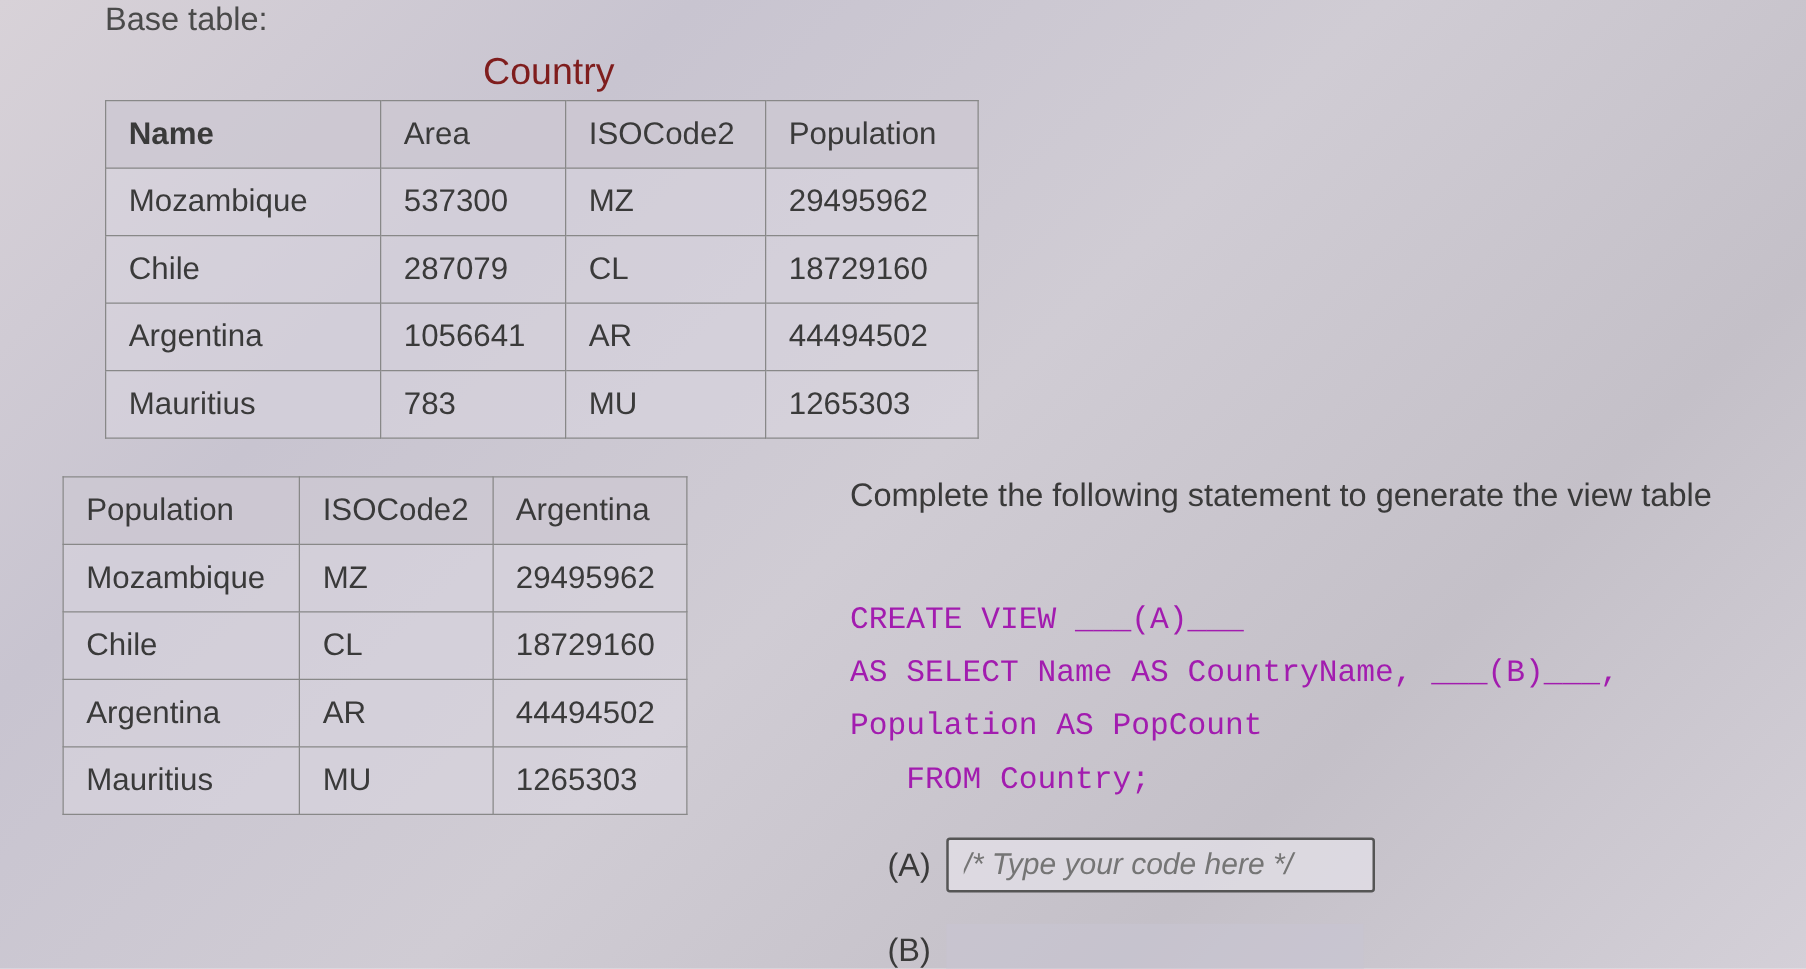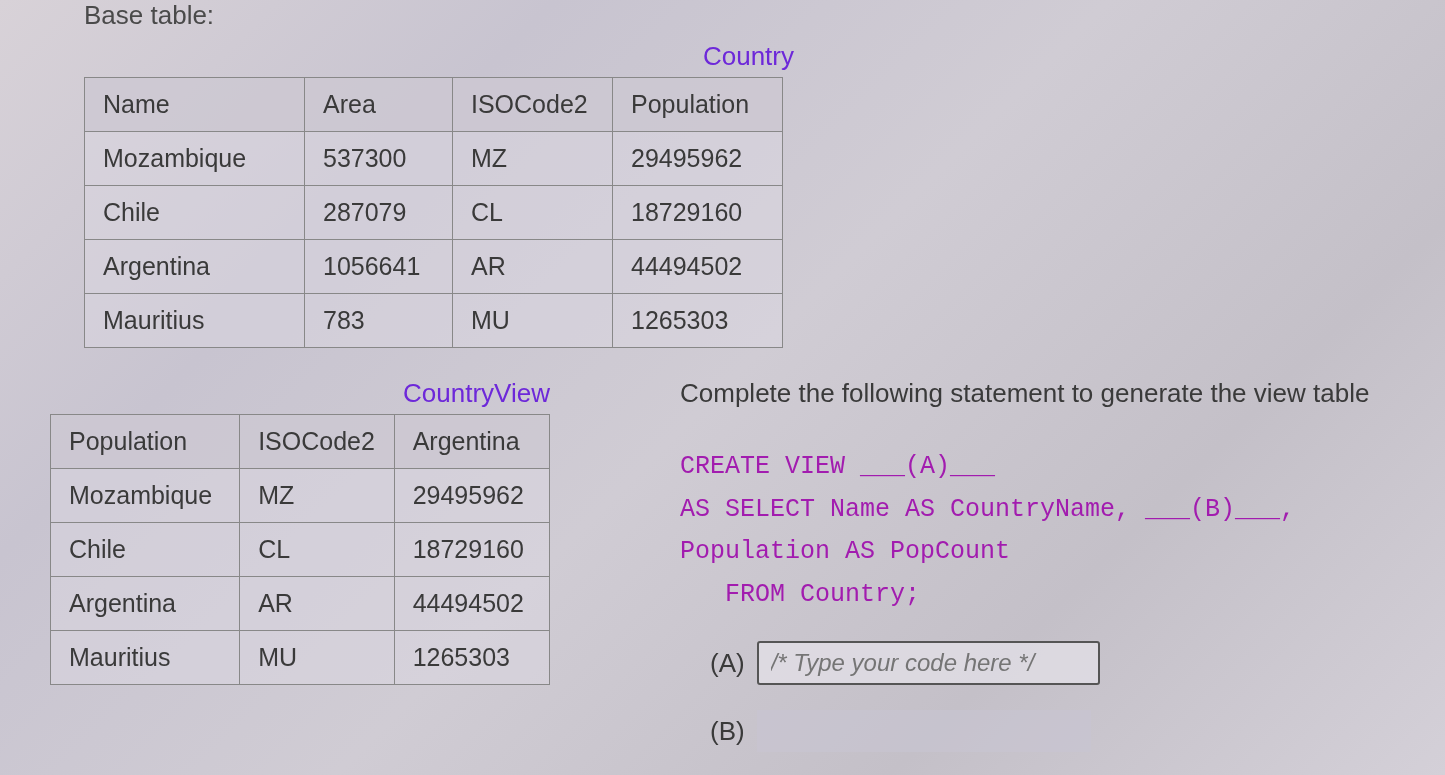--- a/index.html
+++ b/index.html
@@ -16,23 +16,23 @@
       color: #3a3a3a;
       font-size: 24px;
       overflow: hidden;
     }
     .section-label {
       font-size: 26px;
       color: #4a4a4a;
       margin-bottom: 10px;
     }
     .caption {
-      text-align: right;
-      font-size: 26px;
-      color: #6d28d9;
+      text-align: center;
+      font-size: 30px;
+      color: #7f1d1d;
       margin-bottom: 5px;
     }
     table {
       border-collapse: collapse;
       background: rgba(220, 215, 225, 0.5);
     }
     th, td {
       border: 1px solid #888;
       padding: 12px 18px;
       text-align: left;
@@ -58,21 +58,21 @@
     .view-table-wrap {
       width: 500px;
     }
     .sql-side {
       flex: 1;
       padding-top: 0px;
     }
     .prompt-text {
       font-size: 26px;
       color: #3a3a3a;
-      margin-bottom: 37px;
+      margin-bottom: 63px;
     }
     .code-block {
       font-family: "Courier New", monospace;
       font-size: 25px;
       line-height: 1.7;
       color: #a21caf;
       white-space: pre;
     }
     .blank-label {
       font-size: 25px;
@@ -100,21 +100,21 @@
       border-radius: 3px;
     }
     .code-input-blank {
       border: none;
       background: rgba(200, 196, 210, 0.6);
       padding: 8px 12px;
       font-size: 24px;
       min-width: 310px;
       height: 42px;
     }
-    .c1 { width: 220px; }
+    .c1 { width: 220px; font-weight: bold; }
     .c2 { width: 148px; }
     .c3 { width: 160px; }
     .c4 { width: 170px; }
     .v1 { width: 195px; }
     .v2 { width: 155px; }
     .v3 { width: 160px; }
   </style>
 </head>
 <body>
 
@@ -157,21 +157,20 @@
           <td>1265303</td>
         </tr>
       </tbody>
     </table>
   </div>
 </div>
 
 <div class="bottom-section">
   <div>
     <div class="view-table-wrap">
-      <div class="caption">CountryView</div>
       <table>
         <thead>
           <tr>
             <th class="v1">Population</th>
             <th class="v2">ISOCode2</th>
             <th class="v3">Argentina</th>
           </tr>
         </thead>
         <tbody>
           <tr>

